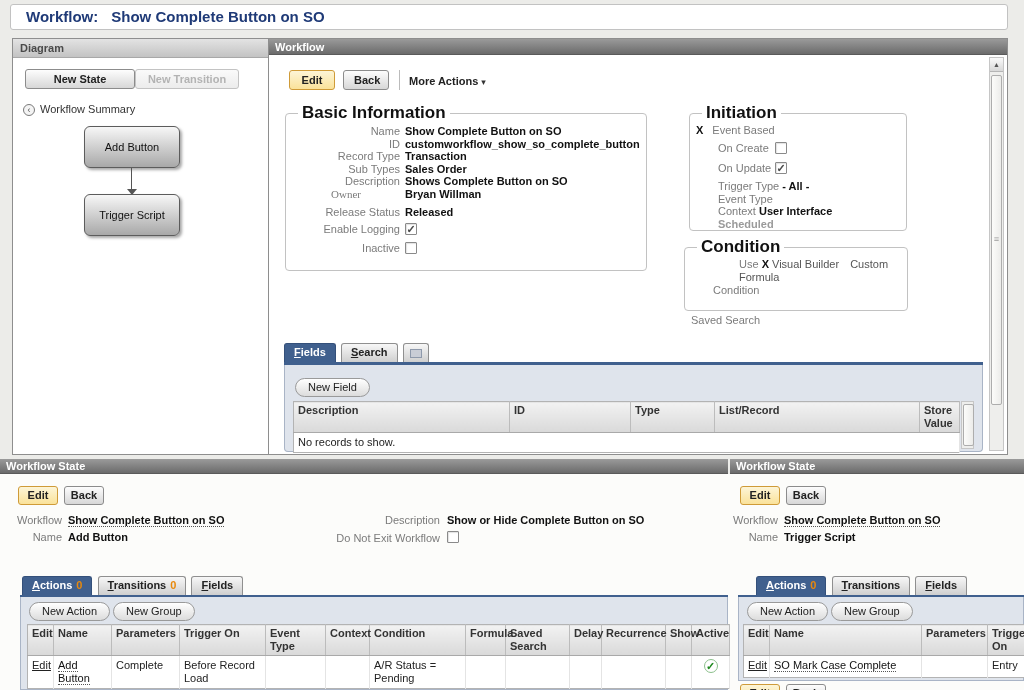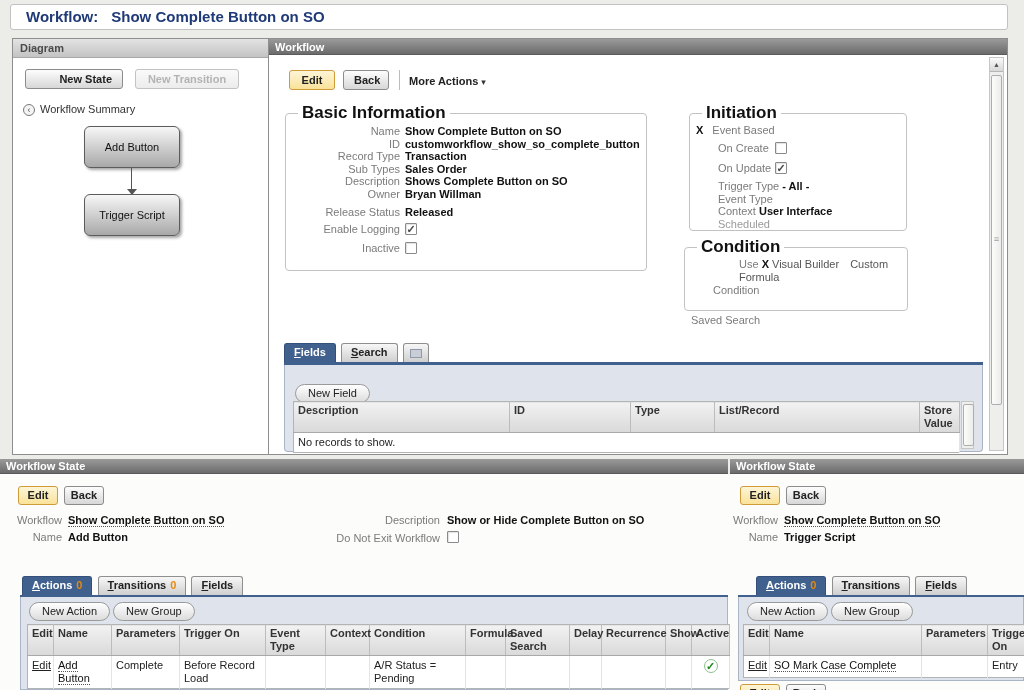--- a/index.html
+++ b/index.html
@@ -99,21 +99,21 @@
 
   <div style="position:absolute;left:10px;top:4px;width:998px;height:26px;background:#fff;border:1px solid #c2c2c2;border-radius:3px;line-height:24px;padding-left:15px;">
     <span style="font-size:15px;font-weight:bold;color:#1f3a77;">Workflow:</span>
     <span style="font-size:15px;font-weight:bold;color:#1f3a77;margin-left:10px;">Show Complete Button on SO</span>
   </div>
 
   <div style="position:absolute;left:12px;top:38px;width:264px;height:417px;border:1px solid #8e8e8e;background:#fff;">
     <div class="hdr-light">
       <span>Diagram</span>
     </div>
-    <span class="btn" style="position:absolute;left:12px;top:30px;width:98px;text-align:right;">New State</span>
+    <span class="btn" style="position:absolute;left:12px;top:30px;width:110px;">New State</span>
     <span class="btn disabled" style="position:absolute;left:122px;top:30px;width:104px;">New Transition</span>
     <div style="position:absolute;left:10px;top:64px;cursor:pointer;">
       <span class="circ-icon">‹</span><span style="color:#333;">Workflow Summary</span>
     </div>
     <div class="state-box" style="left:71px;top:87px;">
       <span>Add Button</span>
     </div>
     <div style="position:absolute;left:118px;top:129px;width:1px;height:22px;background:#555;"></div>
     <div style="position:absolute;left:114px;top:150px;width:0;height:0;border-left:5px solid transparent;border-right:5px solid transparent;border-top:6px solid #555;"></div>
     <div class="state-box" style="left:71px;top:155px;">
@@ -150,21 +150,21 @@
         </div>
       <div style="display:flex;line-height:12.5px;">
           <span class="lbl" style="width:108px;text-align:right;">Sub Types</span>
           <span class="val" style="margin-left:5px;text-align:right;">Sales Order</span>
         </div>
       <div style="display:flex;line-height:12.5px;">
           <span class="lbl" style="width:108px;text-align:right;">Description</span>
           <span class="val" style="margin-left:5px;">Shows Complete Button on SO</span>
         </div>
       <div style="display:flex;line-height:12.5px;">
-          <span class="lbl" style="width:108px;text-align:right;">Owner</span>
+          <span class="lbl" style="width:108px;text-align:center;font-family:Liberation Serif, serif;">Owner</span>
           <span class="val" style="margin-left:5px;">Bryan Willman</span>
         </div>
       <div style="display:flex;margin-top:6px;">
           <span class="lbl" style="width:108px;text-align:right;">Release Status</span>
           <span class="val" style="margin-left:5px;">Released</span>
         </div>
       <div style="display:flex;margin-top:5px;align-items:center;">
           <span class="lbl" style="width:108px;text-align:right;">Enable Logging</span>
           <span class="cb" style="margin-left:5px;"><span>✓</span></span>
         </div>
@@ -181,21 +181,21 @@
           <span class="lbl">On Create</span>
           <span class="cb" style="margin-left:6px;"></span>
         </div>
       <div style="margin-top:8px;padding-left:22px;display:flex;align-items:center;">
           <span class="lbl">On Update</span>
           <span class="cb" style="margin-left:4px;"><span>✓</span></span>
         </div>
       <div style="margin-top:6px;padding-left:22px;line-height:12.5px;"><span class="lbl">Trigger Type</span> <span class="val">- All -</span></div>
       <div style="padding-left:22px;line-height:12.5px;"><span class="lbl">Event Type</span></div>
       <div style="padding-left:22px;line-height:12.5px;"><span class="lbl">Context</span> <span class="val">User Interface</span></div>
-      <div style="padding-left:22px;line-height:12.5px;"><span class="lbl" style="color:#9a9a9a;">Scheduled</span></div>
+      <div style="padding-left:22px;line-height:12.5px;font-weight:bold;"><span class="lbl" style="color:#9a9a9a;">Scheduled</span></div>
     </fieldset>
 
     <fieldset style="left:415px;top:198px;width:224px;height:74px;padding:1px 6px 0 6px;">
       <legend>Condition</legend>
       <div style="padding-left:48px;line-height:13px;">
         <span class="lbl">Use</span>
         <span class="val">X</span>
         <span style="color:#555;cursor:pointer;">Visual Builder</span>
         <span style="color:#555;margin-left:8px;cursor:pointer;">Custom Formula</span>
       </div>
@@ -203,21 +203,21 @@
       <div style="margin-top:17px;"><span class="lbl">Saved Search</span></div>
     </fieldset>
 
     <div style="position:absolute;left:15px;top:304px;">
       <span class="tab active"><span class="t-label">Fields</span></span>
       <span class="tab"><span class="t-label">Search</span></span>
       <span class="tab" style="padding:0 6px;"><span class="sq-icon"></span></span>
     </div>
     <div class="tabline" style="left:15px;top:323px;width:699px;"></div>
     <div class="tabpanel" style="left:15px;top:326px;width:699px;height:87px;">
-      <span class="pill" style="position:absolute;left:10px;top:19px;">New Field</span>
+      <span class="pill" style="position:absolute;left:10px;top:13px;">New Field</span>
       <table class="grid" style="position:absolute;left:8px;top:36px;width:666px;">
         <tbody>
             <tr style="height:30px;">
           <th style="width:216px;">Description</th>
           <th style="width:121px;">ID</th>
           <th style="width:84px;">Type</th>
           <th style="width:205px;">List/Record</th>
           <th style="width:40px;">Store Value</th>
         </tr>
         <tr style="height:18px;">

